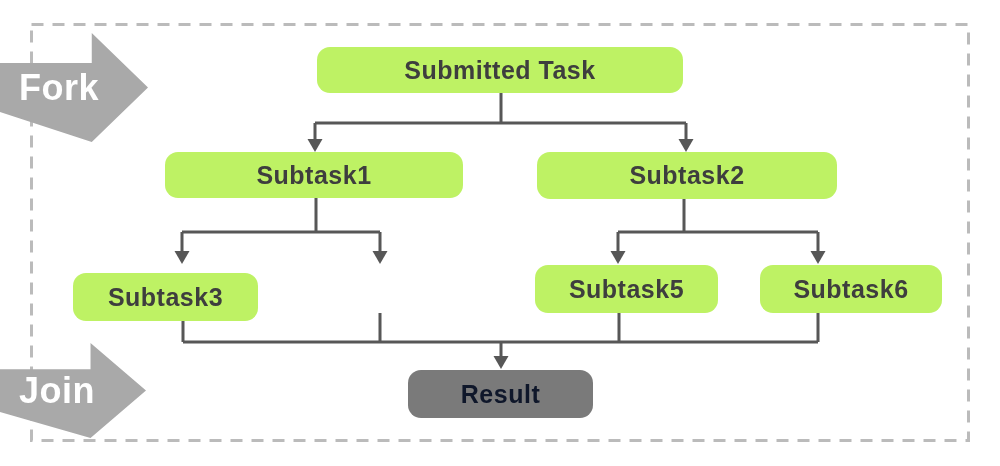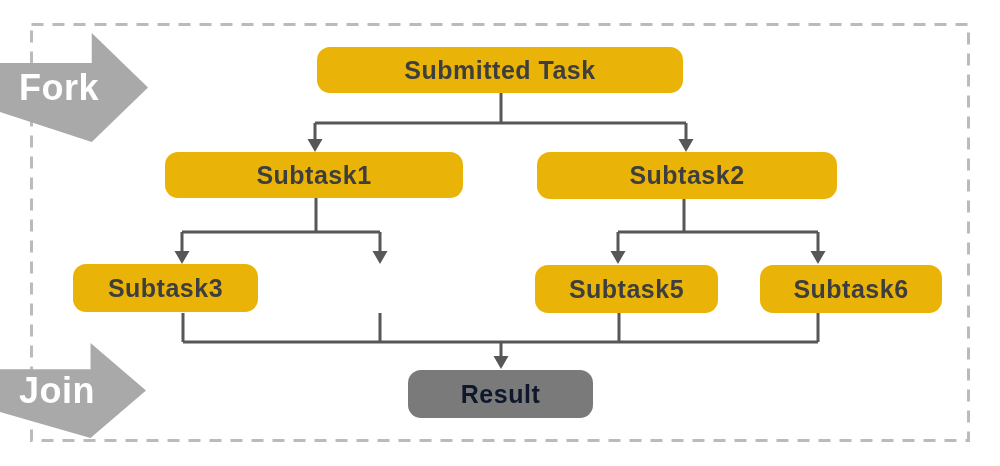--- a/index.html
+++ b/index.html
@@ -21,32 +21,32 @@
     top: 0;
     width: 1000px;
     height: 466px;
   }
   
   .node {
     position: absolute;
     display: flex;
     align-items: center;
     justify-content: center;
-    background: #eab308;
+    background: #bef264;
     border-radius: 13px;
     color: #3e3e3e;
     font-weight: bold;
     font-size: 25px;
     letter-spacing: 0.5px;
     white-space: nowrap;
   }
   .node.root    { left: 317px; top: 47px;  width: 366px; height: 46px; }
   .node.s1      { left: 165px; top: 152px; width: 298px; height: 46px; }
   .node.s2      { left: 537px; top: 152px; width: 300px; height: 47px; }
-  .node.s3      { left: 73px;  top: 264px; width: 185px; height: 48px; text-align: right; }
+  .node.s3      { left: 73px;  top: 273px; width: 185px; height: 48px; text-align: right; }
   .node.s4      { left: 283px; top: 265px; width: 182px; height: 48px; }
   .node.s5      { left: 535px; top: 265px; width: 183px; height: 48px; }
   .node.s6      { left: 743px; top: 265px; width: 182px; height: 48px; margin-left: 17px; }
   .node.result  {
     left: 408px; top: 370px; width: 185px; height: 48px;
     background: #7a7a7a;
     color: #0f172a;
   }
   
   .side-arrow {

